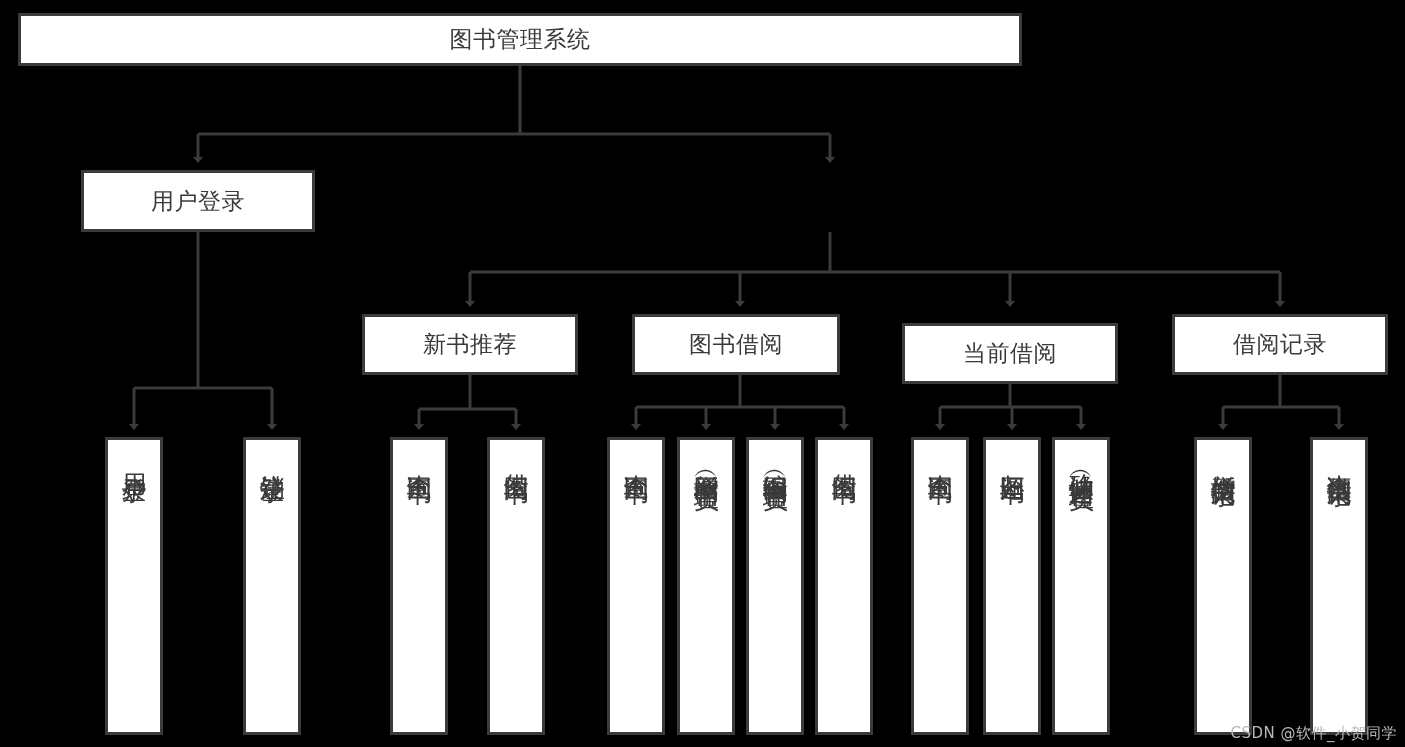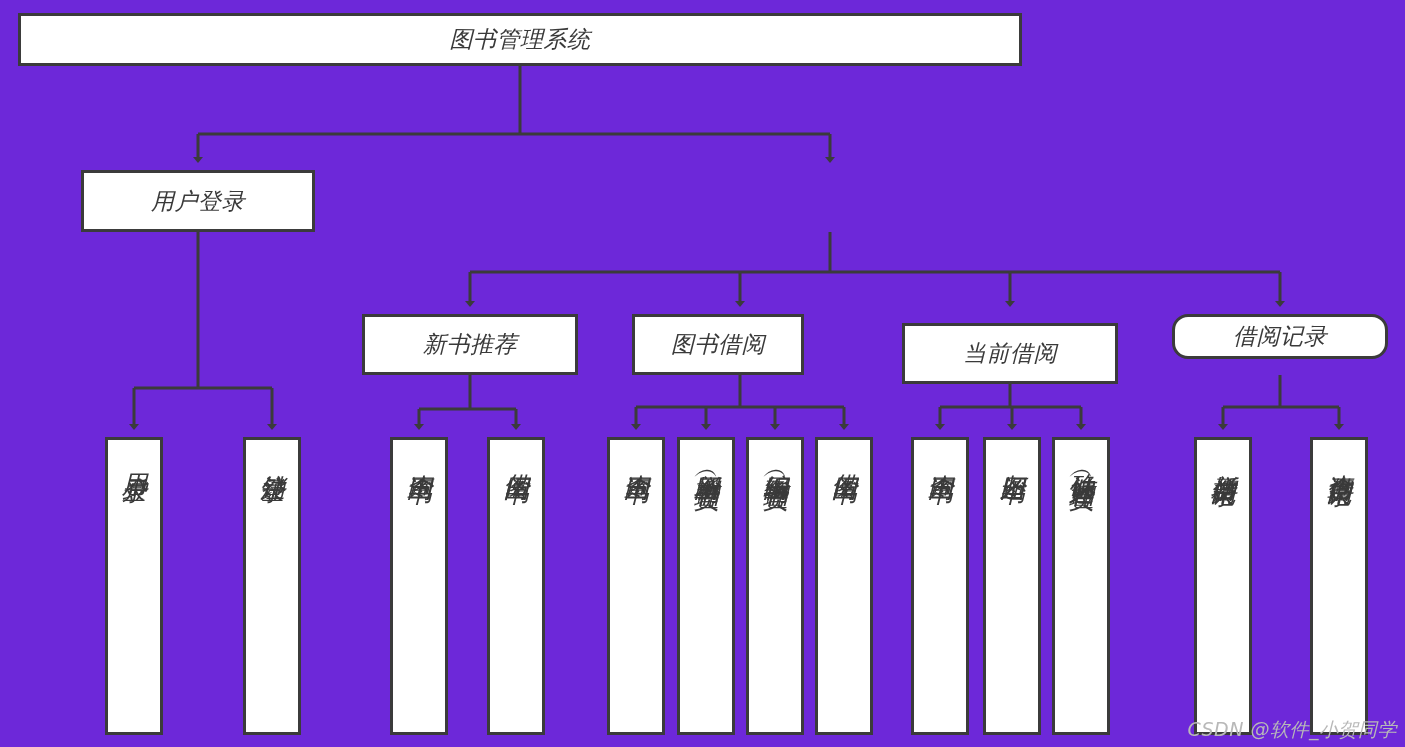--- a/index.html
+++ b/index.html
@@ -6,22 +6,21 @@
   html,body{margin:0;padding:0;}
   body{
     width:1405px;height:747px;
     background:#ffffff;
     font-family:"DejaVu Sans","Liberation Sans",sans-serif;
     overflow:hidden;
   }
   #diagram{
     position:relative;
     width:1405px;height:747px;
-    background:#6d28d9;
-    font-style:italic;
+    background:#000000;
   }
   svg.edges{
     position:absolute;left:0;top:0;
     width:1405px;height:747px;
     pointer-events:none;
   }
   .node{
     position:absolute;
     box-sizing:border-box;
     background:#ffffff;
@@ -56,21 +55,21 @@
     writing-mode:vertical-rl;
     text-orientation:upright;
     font-size:25px;
     line-height:1.02;
     letter-spacing:2px;
     white-space:nowrap;
   }
   .watermark{
     position:absolute;
     right:8px;bottom:4px;
-    font-size:19px;
+    font-size:15px;
     color:#b8b8b8;
     letter-spacing:0.5px;
     z-index:5;
     white-space:nowrap;
     font-family:"DejaVu Sans","Liberation Sans",sans-serif;
   }
 </style>
 </head>
 <body>
 
@@ -132,29 +131,29 @@
 
   <div class="node horiz" style="left:81px;top:170px;width:234px;height:62px;">
     <span class="label">用户登录</span>
   </div>
 
 
   <div class="node horiz" style="left:362px;top:314px;width:216px;height:61px;">
     <span class="label">新书推荐</span>
   </div>
 
-  <div class="node horiz" style="left:632px;top:314px;width:172px;height:61px;">
+  <div class="node horiz" style="left:632px;top:314px;width:208px;height:61px;">
     <span class="label">图书借阅</span>
   </div>
 
   <div class="node horiz" style="left:902px;top:323px;width:216px;height:61px;">
     <span class="label">当前借阅</span>
   </div>
 
-  <div class="node horiz" style="left:1172px;top:314px;width:216px;height:45px;border-radius:16px;">
+  <div class="node horiz" style="left:1172px;top:314px;width:216px;height:61px;">
     <span class="label">借阅记录</span>
   </div>
 
   <div class="node vert" style="left:105px;top:437px;width:58px;height:298px;">
     <span class="label">用户登录</span>
   </div>
   <div class="node vert" style="left:243px;top:437px;width:58px;height:298px;">
     <span class="label">注销登录</span>
   </div>
 

